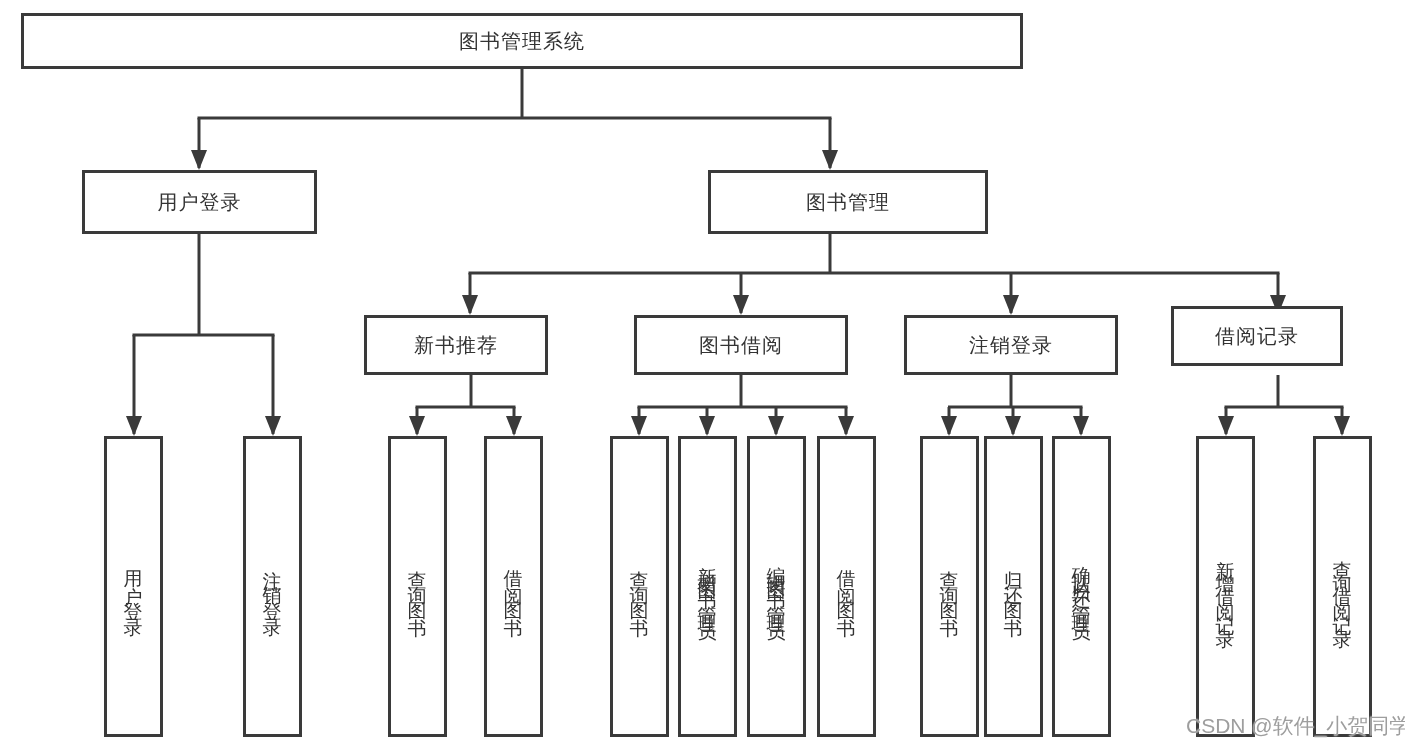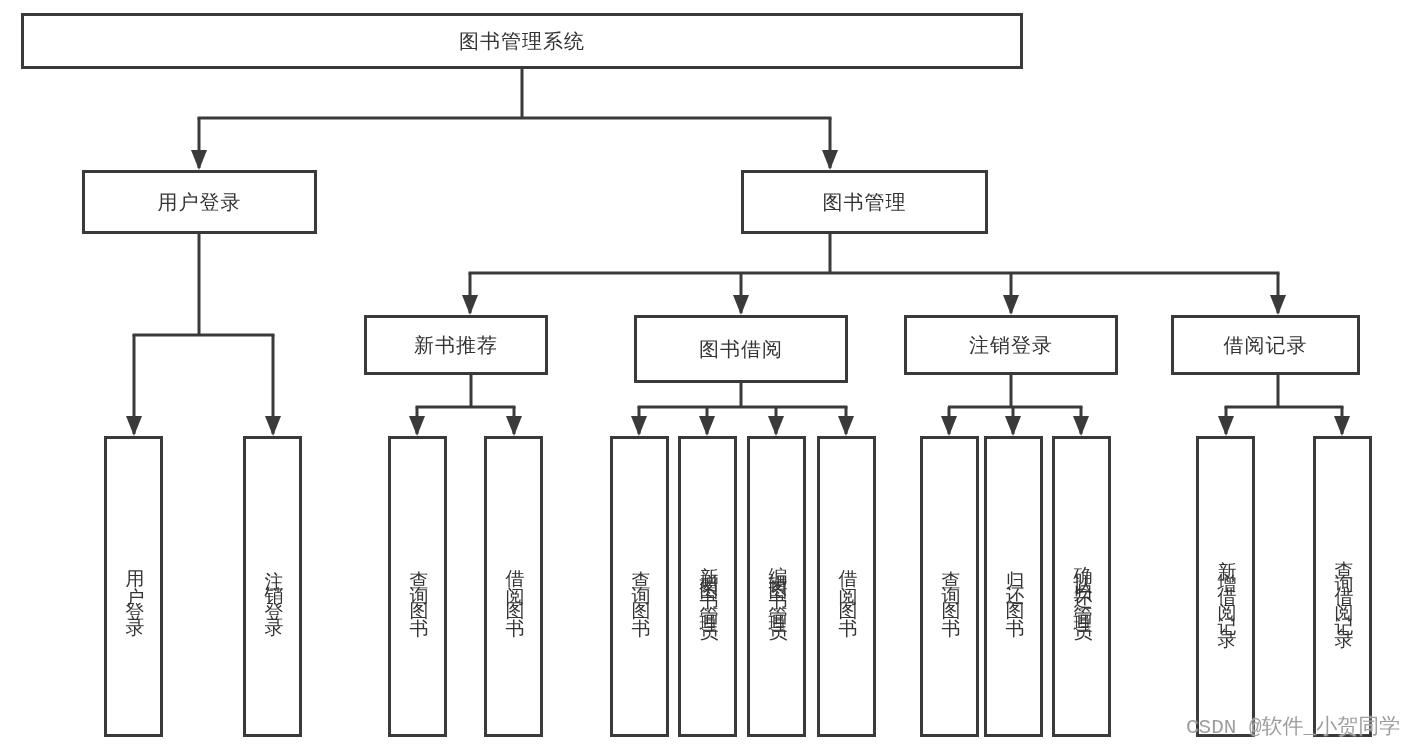--- a/index.html
+++ b/index.html
@@ -1,20 +1,20 @@
 <!DOCTYPE html>
 <html><head>
 <meta charset="utf-8">
 <style>
   html,body{margin:0;padding:0;background:#ffffff;}
   .canvas{
     position:relative;
     width:1405px;height:747px;
     background:#ffffff;
-    font-family:Liberation Mono, monospace;
+    font-family:Liberation Sans, sans-serif;
     overflow:hidden;
     text-align:right;
   }
   .connectors{position:absolute;left:0;top:0;z-index:0;}
   .node{
     position:absolute;
     box-sizing:border-box;
     border:3px solid #3a3a3a;
     background:#ffffff;
     display:flex;align-items:center;justify-content:center;
@@ -127,34 +127,34 @@
     </g>
   </svg>
 
   <div class="node" style="left:21px;top:13px;width:1002px;height:56px">
     <span class="lbl">图书管理系统</span>
   </div>
 
   <div class="node" style="left:82px;top:170px;width:235px;height:64px">
     <span class="lbl">用户登录</span>
   </div>
-  <div class="node" style="left:741px;top:170px;width:247px;height:64px">
+  <div class="node" style="left:708px;top:170px;width:280px;height:64px">
     <span class="lbl">图书管理</span>
   </div>
 
   <div class="node" style="left:364px;top:315px;width:184px;height:60px">
     <span class="lbl">新书推荐</span>
   </div>
-  <div class="node" style="left:634px;top:315px;width:214px;height:68px">
+  <div class="node" style="left:634px;top:315px;width:214px;height:60px">
     <span class="lbl">图书借阅</span>
   </div>
   <div class="node" style="left:904px;top:315px;width:214px;height:60px">
     <span class="lbl">注销登录</span>
   </div>
-  <div class="node" style="left:1171px;top:315px;width:189px;height:60px">
+  <div class="node" style="left:1171px;top:306px;width:172px;height:60px">
     <span class="lbl">借阅记录</span>
   </div>
 
   <div class="leaf" style="left:104px">
     <span class="vlbl">用户登录</span>
   </div>
   <div class="leaf" style="left:243px">
     <span class="vlbl">注销登录</span>
   </div>
   <div class="leaf" style="left:388px">

